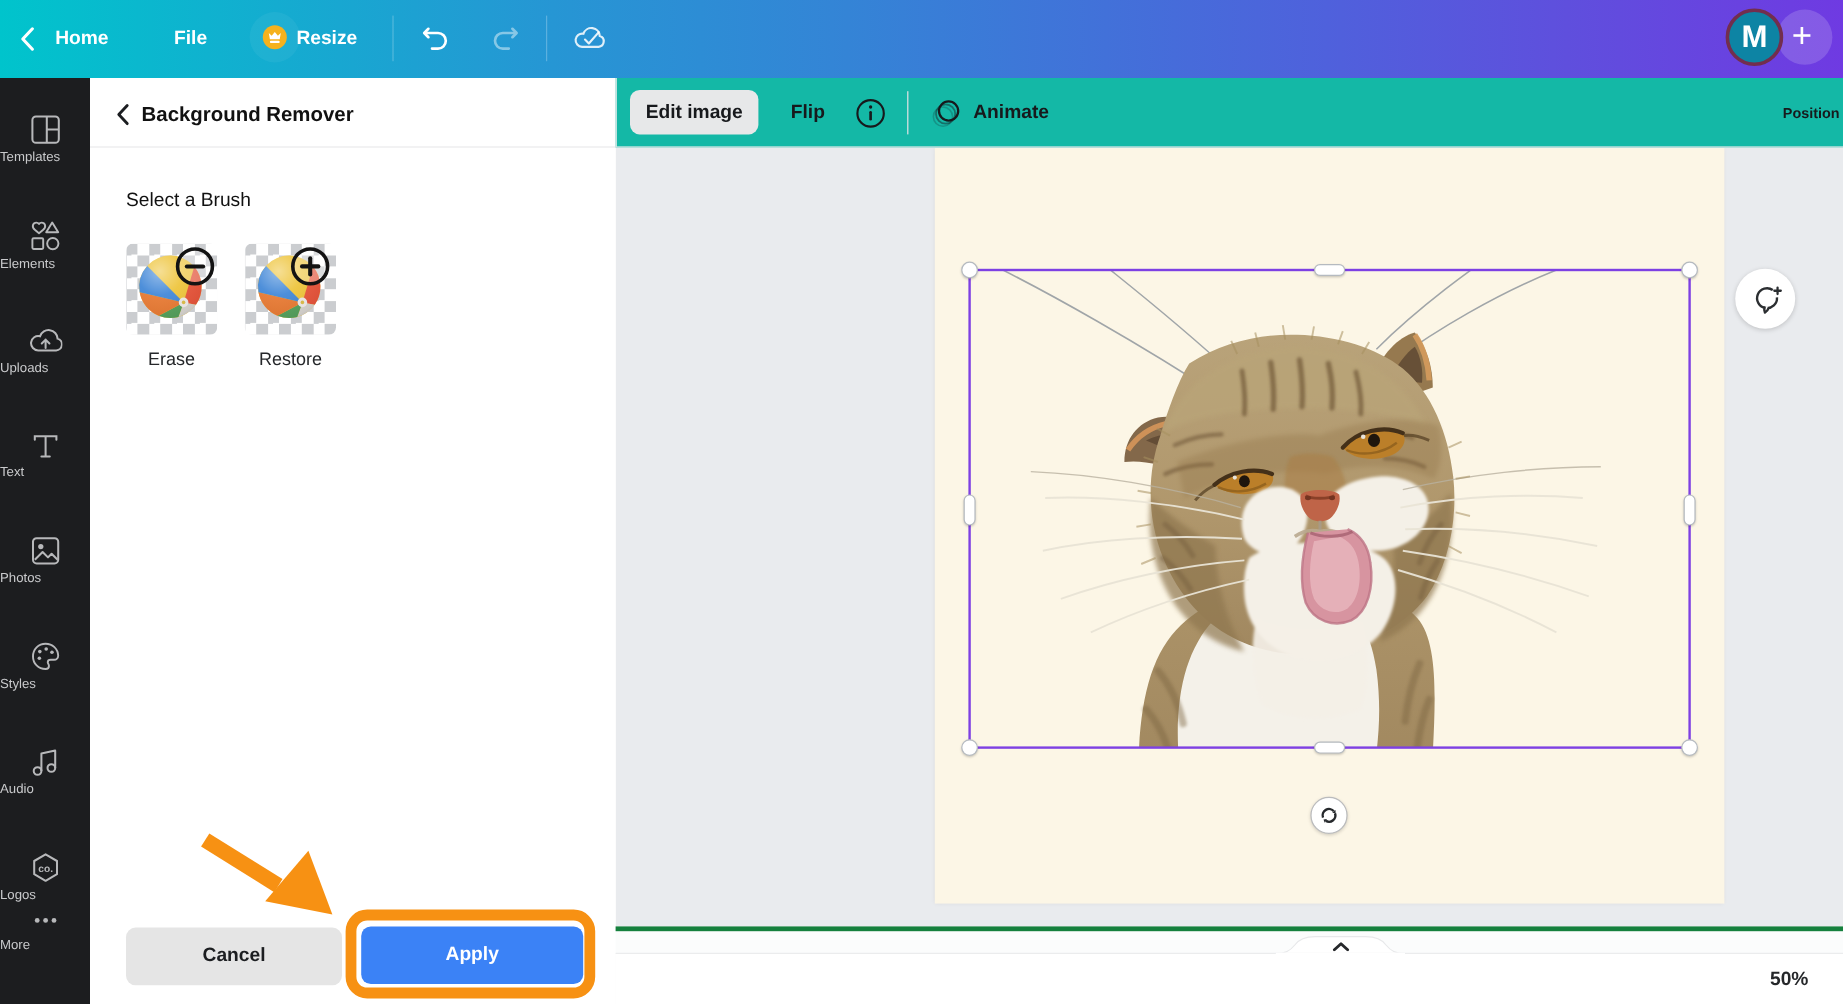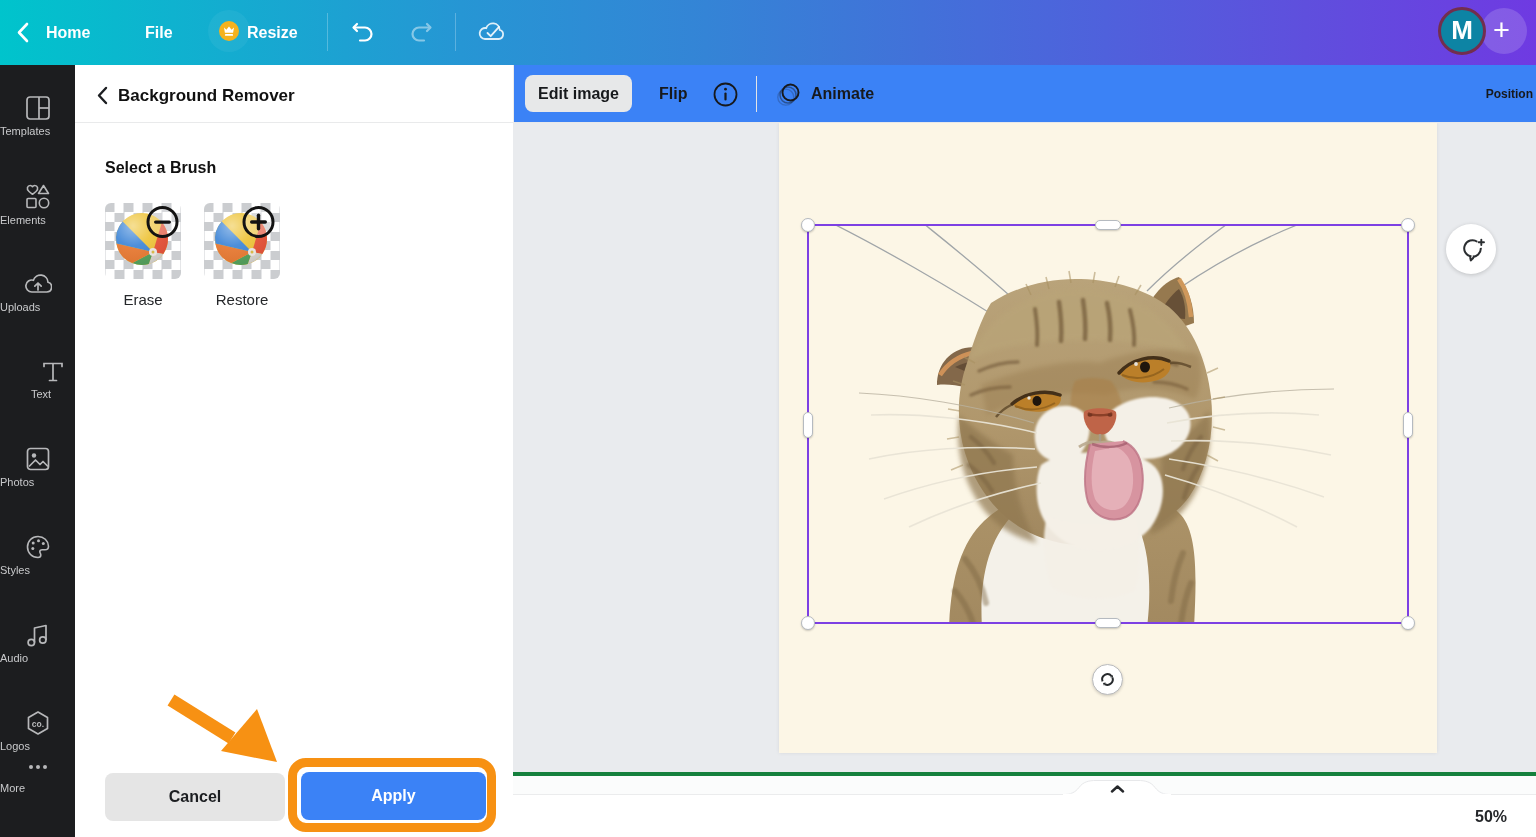--- a/index.html
+++ b/index.html
@@ -25,21 +25,21 @@
   .tile svg { position:absolute; left:0; top:0; }
   .hndl { width:14px; height:14px; border-radius:50%; background:#fff; border:1px solid #b5bac0; box-shadow:0 1px 2px rgba(0,0,0,0.2); }
   .pill-h { width:26px; height:10px; border-radius:5px; background:#fff; border:1px solid #b5bac0; box-shadow:0 1px 2px rgba(0,0,0,0.2); }
   .pill-v { width:10px; height:26px; border-radius:5px; background:#fff; border:1px solid #b5bac0; box-shadow:0 1px 2px rgba(0,0,0,0.2); }
 
   
   #panel { left:75px; top:65px; width:438px; height:772px; background:#fff; }
   #panel-hdr { position:absolute; left:0; top:0; width:438px; height:58px; border-bottom:1px solid #e9eaeb; }
 
   
-  #etoolbar { left:513px; top:65px; width:1023px; height:58px; background:#3b82f6; border-bottom:1px solid #e7e8ea; border-left:1px solid #ebecee; }
+  #etoolbar { left:513px; top:65px; width:1023px; height:58px; background:#14b8a6; border-bottom:1px solid #e7e8ea; border-left:1px solid #ebecee; }
 
   
   #canvas-area { left:513px; top:123px; width:1023px; height:649px; background:#e9ebee; overflow:hidden; }
   #page { position:absolute; left:266px; top:0; width:658px; height:630px; background:#fcf6e6; box-shadow:0 0 4px rgba(0,0,0,0.08); }
 
   
   #footer { left:513px; top:772px; width:1023px; height:65px; background:#fbfcfc; border-top:4px solid #15803d; }
   #fbar { position:absolute; left:0; top:18px; width:1023px; height:47px; background:#fff; border-top:1px solid #ebeced; }
 </style>
 </head>
@@ -266,21 +266,21 @@
         </svg>
       <div class="lbl">Elements</div>
     </div>
     <div class="nav-item" style="top:206px;">
       <svg width="28" height="26" viewBox="0 0 28 26">
           <path d="M8 21 a6 6 0 1 1 1.4-11.8 a7.5 7.5 0 0 1 14.6 2 a5 5 0 0 1-1.2 9.8 H8 Z" fill="none" stroke="#b7b8ba" stroke-width="1.7"></path>
           <path d="M14 19 V12 M14 12 l-3.2 3.2 M14 12 l3.2 3.2" stroke="#b7b8ba" stroke-width="1.7" fill="none" stroke-linecap="round" stroke-linejoin="round"></path>
         </svg>
       <div class="lbl">Uploads</div>
     </div>
-    <div class="nav-item" style="top:295px;padding-left:31px;">
+    <div class="nav-item" style="top:295px;">
       <svg width="24" height="24" viewBox="0 0 24 24">
           <path d="M3 6.5 V3.5 H21 V6.5 M12 3.5 V20.5 M8.5 20.5 H15.5" fill="none" stroke="#b7b8ba" stroke-width="1.7" stroke-linecap="round"></path>
         </svg>
       <div class="lbl">Text</div>
     </div>
     <div class="nav-item" style="top:381px;">
       <svg width="26" height="26" viewBox="0 0 26 26">
           <rect x="2.5" y="2.5" width="21" height="21" rx="3" fill="none" stroke="#b7b8ba" stroke-width="1.7"></rect>
           <circle cx="9" cy="9.5" r="2.2" fill="#b7b8ba"></circle>
           <path d="M4 20.5 L10.5 14 L15 18.5 L18 15.5 L23 20.5" fill="none" stroke="#b7b8ba" stroke-width="1.7" stroke-linejoin="round"></path>
@@ -321,21 +321,21 @@
       <div class="lbl" style="margin-top:8px;">More</div>
     </div>
   </div>
 
   <div class="abs" id="panel">
     <div id="panel-hdr"></div>
     <svg class="abs" style="left:21px;top:21px;" width="12" height="19" viewBox="0 0 12 19">
         <path d="M10 2 L3 9.5 L10 17" fill="none" stroke="#1c1e21" stroke-width="2.4" stroke-linecap="round" stroke-linejoin="round"></path>
       </svg>
     <div class="abs" style="left:43px;top:21px;font-size:17px;font-weight:bold;color:#111;">Background Remover</div>
-    <div class="abs" style="left:30px;top:94px;font-size:16px;font-weight:bold;color:#111;">Select a Brush</div>
+    <div class="abs" style="left:30px;top:94px;font-size:16px;font-weight:normal;color:#111;">Select a Brush</div>
     <div class="abs tile" id="tile1" style="left:30px;top:138px;width:76px;height:76px;">
       <svg width="76" height="76" viewBox="0 0 76 76">
         <g>
           <circle cx="37" cy="36" r="26" fill="#eec53e"></circle>
           <path d="M48 49 L56.9 19.3 A26 26 0 0 1 58.3 50.9 Z" fill="#e8563c"></path>
           <path d="M48 49 L58.3 50.9 A26 26 0 0 1 43.7 61.1 Z" fill="#d8d5d0"></path>
           <path d="M48 49 L43.7 61.1 A26 26 0 0 1 27.3 60.1 Z" fill="#55a15d"></path>
           <path d="M48 49 L27.3 60.1 A26 26 0 0 1 11.4 40.5 Z" fill="#e87b35"></path>
           <path d="M48 49 L11.4 40.5 A26 26 0 0 1 17.7 18.6 Z" fill="#4489d8"></path>
           <circle cx="37" cy="36" r="26" fill="url(#ballshade)"></circle>

